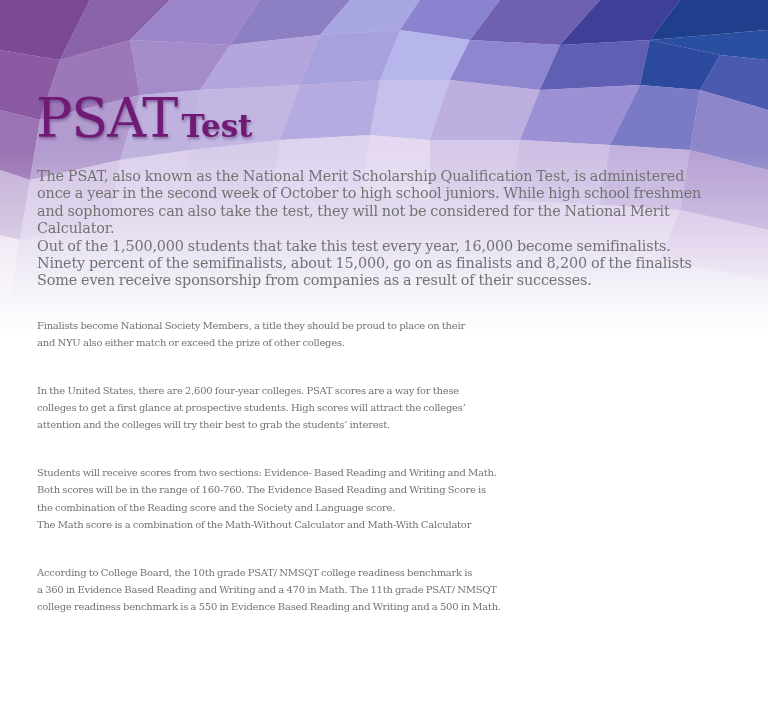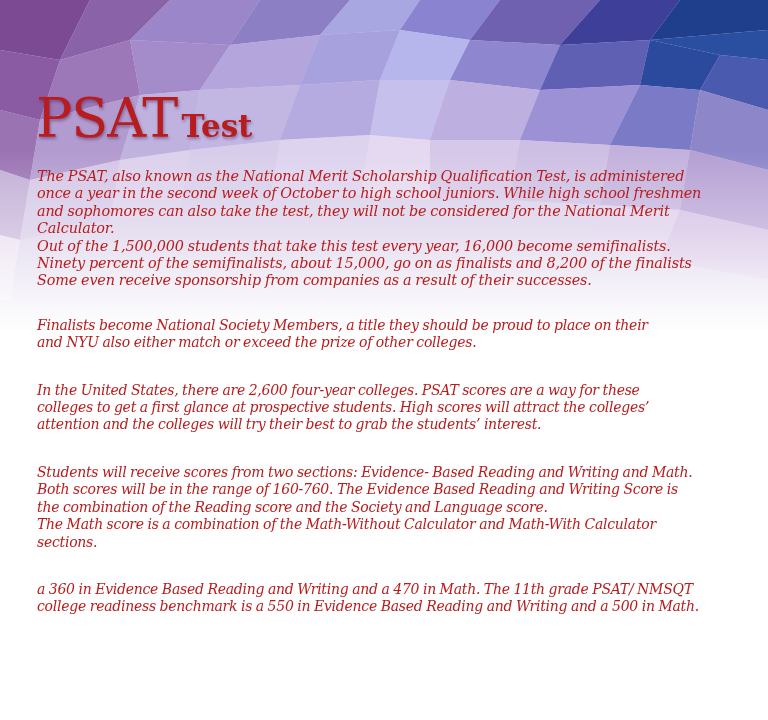--- a/index.html
+++ b/index.html
@@ -12,33 +12,32 @@
     position: absolute; left: 0; top: 0; width: 768px; height: 330px;
     z-index: 0;
   }
   .bg-fade {
     position: absolute; left: 0; top: 150px; width: 768px; height: 185px;
     background: linear-gradient(to bottom, rgba(255,255,255,0) 0%, rgba(255,255,255,0.35) 45%, rgba(255,255,255,0.85) 85%, #ffffff 100%);
     z-index: 1;
   }
   .title {
     position: absolute; left: 36px; top: 66px; z-index: 2;
-    color: #b91c1c; white-space: nowrap;
+    color: #701a75; white-space: nowrap;
     text-shadow: 1px 2px 3px rgba(60,30,90,0.45);
     font-family: "DejaVu Serif", "Liberation Serif", serif;
   }
   .title .big { font-size: 54px; letter-spacing: -1px; font-weight: normal; }
   .title .small { font-size: 31px; margin-left: 4px; }
   .content {
     position: absolute; left: 37px; top: 168px; width: 720px; z-index: 2;
-    color: #b91c1c;
-    font-style: italic;
+    color: #737373;
   }
   .para {
-    font-size: 14px; line-height: 17.4px; margin: 0;
+    font-size: 10px; line-height: 17.4px; margin: 0;
     letter-spacing: -0.25px; word-spacing: -0.5px;
   }
   .para.first { font-size: 14.4px; letter-spacing: -0.15px; }
   .line { display: block; white-space: nowrap; }
   .gap1 { height: 27px; }
   .gap { height: 30px; }
 </style>
 </head>
 <body>
 
@@ -119,20 +118,20 @@
     <span class="line">In the United States, there are 2,600 four-year colleges. PSAT scores are a way for these</span>
     <span class="line">colleges to get a first glance at prospective students. High scores will attract the colleges’</span>
     <span class="line">attention and the colleges will try their best to grab the students’ interest.</span>
   </p>
   <div class="gap"></div>
   <p class="para">
     <span class="line">Students will receive scores from two sections: Evidence- Based Reading and Writing and Math.</span>
     <span class="line">Both scores will be in the range of 160-760. The Evidence Based Reading and Writing Score is</span>
     <span class="line">the combination of the Reading score and the Society and Language score.</span>
     <span class="line">The Math score is a combination of the Math-Without Calculator and Math-With Calculator</span>
-    <span class="line">sections.</span>
   </p>
   <div class="gap"></div>
   <p class="para">
+    <span class="line">According to College Board, the 10th grade PSAT/ NMSQT college readiness benchmark is</span>
     <span class="line">a 360 in Evidence Based Reading and Writing and a 470 in Math. The 11th grade PSAT/ NMSQT</span>
     <span class="line">college readiness benchmark is a 550 in Evidence Based Reading and Writing and a 500 in Math.</span>
   </p>
 </div>
 
 </body></html>

